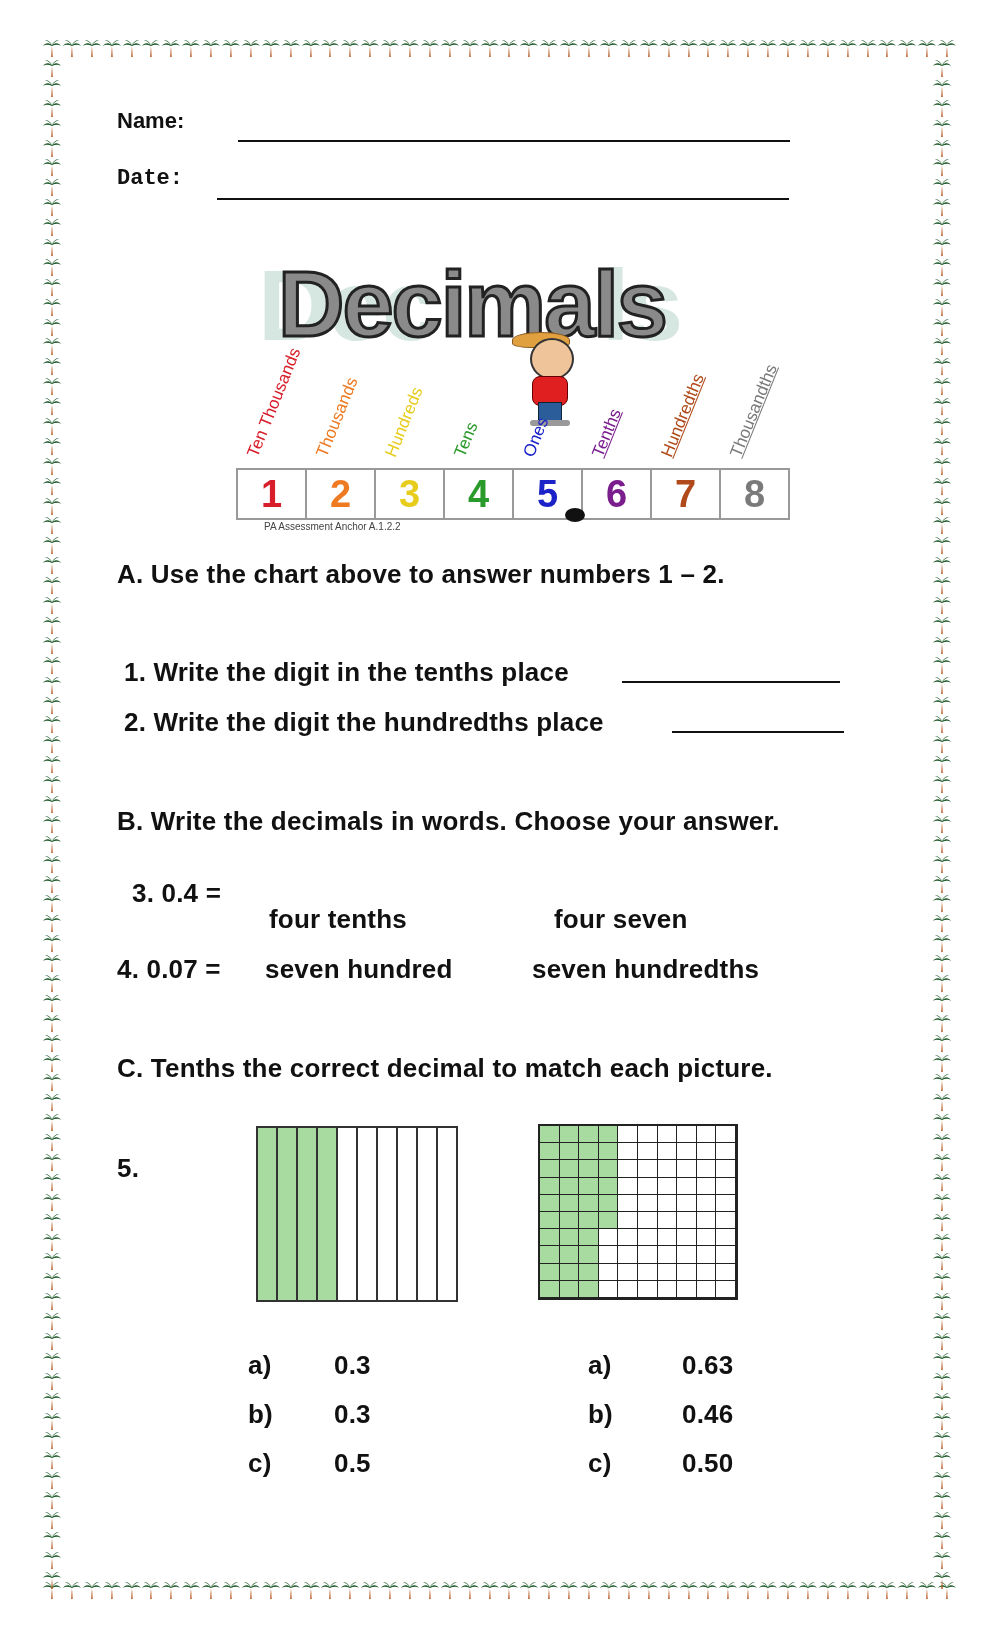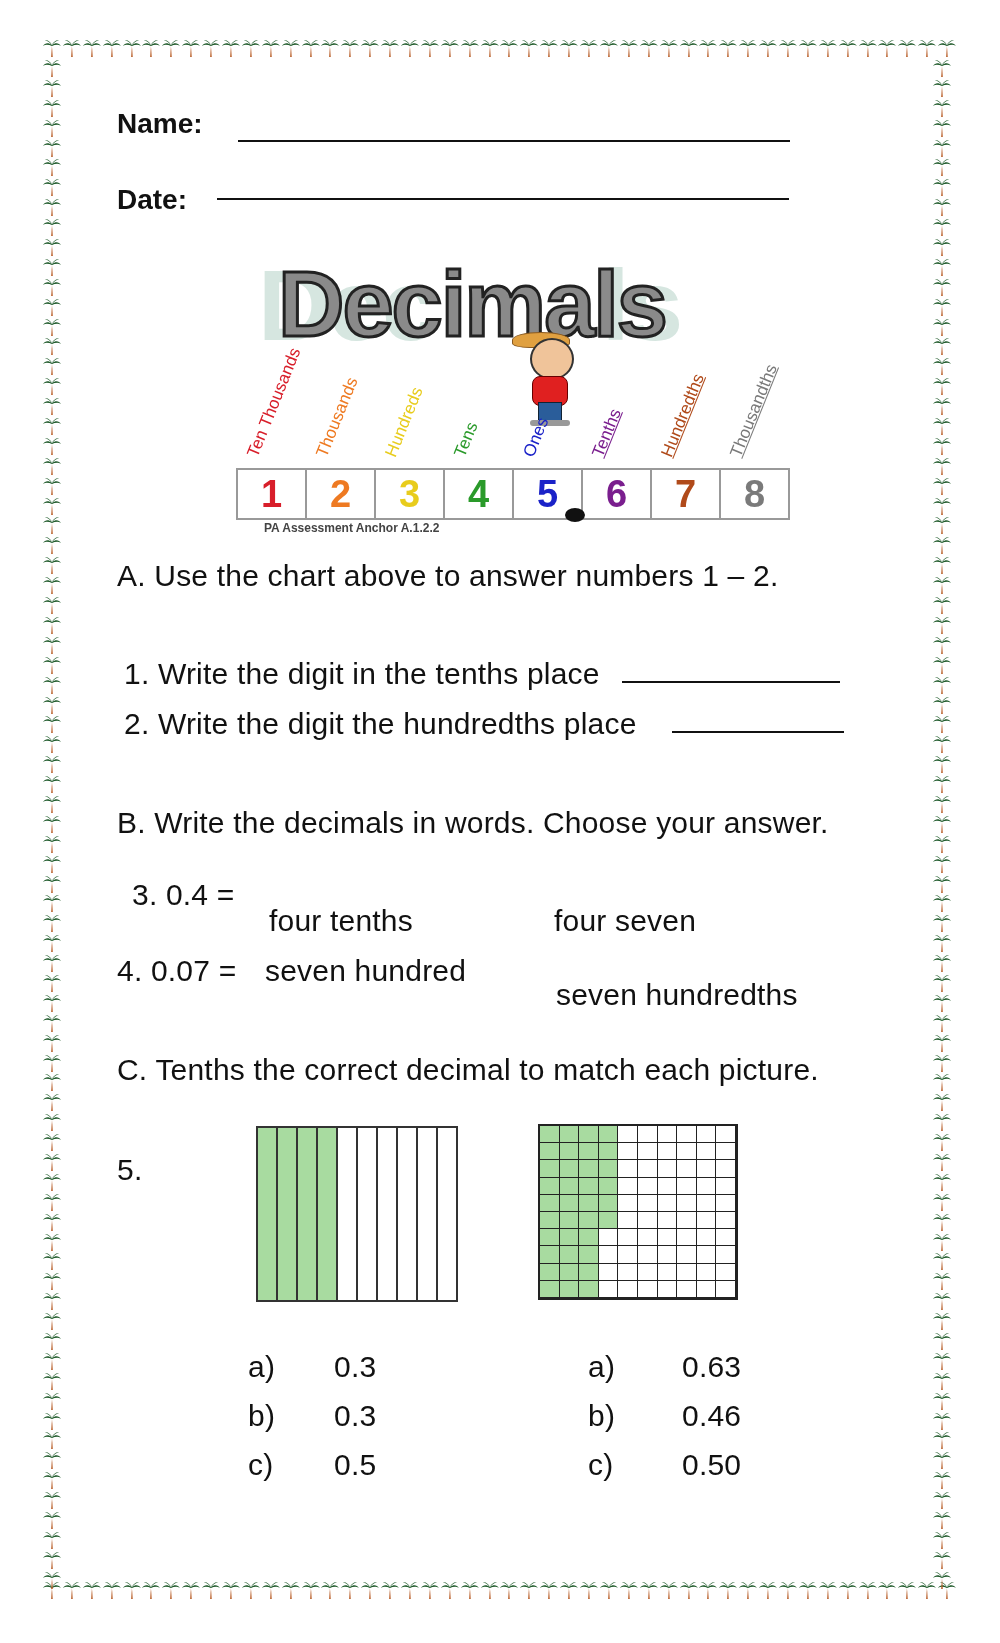--- a/index.html
+++ b/index.html
@@ -8,36 +8,36 @@
   .border { position:absolute; display:flex; }
   .border.top { left:42px; top:38px; width:912px; height:22px; flex-direction:row; }
   .border.bottom { left:42px; top:1580px; width:912px; height:22px; flex-direction:row; }
   .border.left { left:42px; top:58px; width:22px; height:1524px; flex-direction:column; }
   .border.right { left:932px; top:58px; width:22px; height:1524px; flex-direction:column; }
   .palm { width:20px; height:20px; flex:0 0 auto; margin:0 0 0 0; }
   .border.top .palm, .border.bottom .palm { margin-right:0px; width:19.9px; }
   .border.left .palm, .border.right .palm { height:19.9px; }
 
   .label { position:absolute; font-weight:bold; }
-  .big { font-size:28px; }
+  .big { font-size:22px; }
   .line { position:absolute; border-bottom:2.5px solid #111; }
 
-  .txt { position:absolute; font-size:30px; font-weight:normal; white-space:nowrap; letter-spacing:0.2px;}
+  .txt { position:absolute; font-size:26px; font-weight:bold; white-space:nowrap; letter-spacing:0.2px;}
 
   
   .title-bg { position:absolute; left:258px; top:248px; font-size:100px; font-weight:bold;
               color:#d6e6e0; letter-spacing:-2px; }
   .title { position:absolute; left:278px; top:252px; font-size:92px; font-weight:bold;
            color:#8a8a8a; -webkit-text-stroke:3px #222; letter-spacing:-2px; }
   .place-label { position:absolute; font-size:17px; transform:rotate(-68deg); transform-origin:left bottom; white-space:nowrap; }
   .place-table { position:absolute; left:236px; top:468px; display:flex; border:2px solid #999; border-right:none;}
   .cell { width:67px; height:48px; border-right:2px solid #999; display:flex; align-items:center; justify-content:center;
           font-size:38px; font-weight:bold; }
   .dot { position:absolute; left:565px; top:508px; width:20px; height:14px; border-radius:50%; background:#111; }
-  .anchor { position:absolute; left:264px; top:521px; font-size:12px; color:#444;font-weight:bold; }
+  .anchor { position:absolute; left:264px; top:521px; font-size:10px; color:#444; }
 
   
   .kid-head { position:absolute; left:530px; top:338px; width:40px; height:38px; background:#f0c49a; border-radius:50%; border:2px solid #333;}
   .kid-hair { position:absolute; left:512px; top:332px; width:56px; height:14px; background:#e0a040; border-radius:50% 50% 30% 30%; border:1px solid #8a5a20;}
   .kid-body { position:absolute; left:532px; top:376px; width:34px; height:28px; background:#e02020; border-radius:8px; border:1px solid #600;}
   .kid-legs { position:absolute; left:538px; top:402px; width:22px; height:20px; background:#2a5d9a; border:1px solid #123;}
   .kid-shoes { position:absolute; left:530px; top:420px; width:40px; height:6px; background:#999; border-radius:3px;}
 
   
   .grid10 { position:absolute; left:256px; top:1126px; width:198px; height:172px; display:flex; border:2px solid #333; }
@@ -1289,21 +1289,21 @@
       </svg></div>
     <div class="palm"><svg viewBox="0 0 20 20" width="100%" height="100%">
         <path d="M10 8 L9.2 19 L10.8 19 Z" fill="#b5561e"></path>
         <path d="M10 7 C6 4 3 5 1 8 C4 6 7 7 10 8 C13 7 16 6 19 8 C17 5 14 4 10 7 Z" fill="#1f5a2a"></path>
         <path d="M10 7 C8 3 5 2 3 2 C6 3 8 5 10 7 C12 5 14 3 17 2 C15 2 12 3 10 7 Z" fill="#1f5a2a"></path>
       </svg></div>
   </div>
 
 <div class="label big" style="left:117px; top:108px;">Name:</div>
 <div class="line" style="left:238px; top:140px; width:552px;"></div>
-<div class="label big" style="left:117px; top:184px;">Date:</div>
+<div class="label big" style="left:117px; top:166px;font-family:Liberation Mono, monospace;">Date:</div>
 <div class="line" style="left:217px; top:198px; width:572px;"></div>
 
 <div>
   <div class="title-bg">Dec<span style="visibility:hidden">ima</span>ls</div>
   <div class="title">Decimals</div>
   <div class="kid-hair"></div>
   <div class="kid-head"></div>
   <div class="kid-body"></div>
   <div class="kid-legs"></div>
   <div class="kid-shoes"></div>
@@ -1337,21 +1337,21 @@
 <div class="line" style="left:622px; top:681px; width:218px;"></div>
 <div class="txt" style="left:124px; top:707px;">2. Write the digit the hundredths place</div>
 <div class="line" style="left:672px; top:731px; width:172px;"></div>
 
 <div class="txt" style="left:117px; top:806px;">B. Write the decimals in words. Choose your answer.</div>
 <div class="txt" style="left:117px; top:878px;margin-left:15px;">3.  0.4 =</div>
 <div class="txt" style="left:269px; top:904px;">four tenths</div>
 <div class="txt" style="left:554px; top:904px;">four seven</div>
 <div class="txt" style="left:117px; top:954px;">4. 0.07 =</div>
 <div class="txt" style="left:265px; top:954px;">seven hundred</div>
-<div class="txt" style="left:556px; top:954px;margin-top:24px;">seven  hundredths</div>
+<div class="txt" style="left:532px; top:954px;">seven  hundredths</div>
 
 <div class="txt" style="left:117px; top:1053px;">C. Tenths the correct decimal to match each picture.</div>
 <div class="txt" style="left:117px; top:1153px;">5.</div>
 
 <div class="grid10" id="grid10">
     <div class="strip green"></div>
     <div class="strip green"></div>
     <div class="strip green"></div>
     <div class="strip green"></div>
     <div class="strip"></div>

